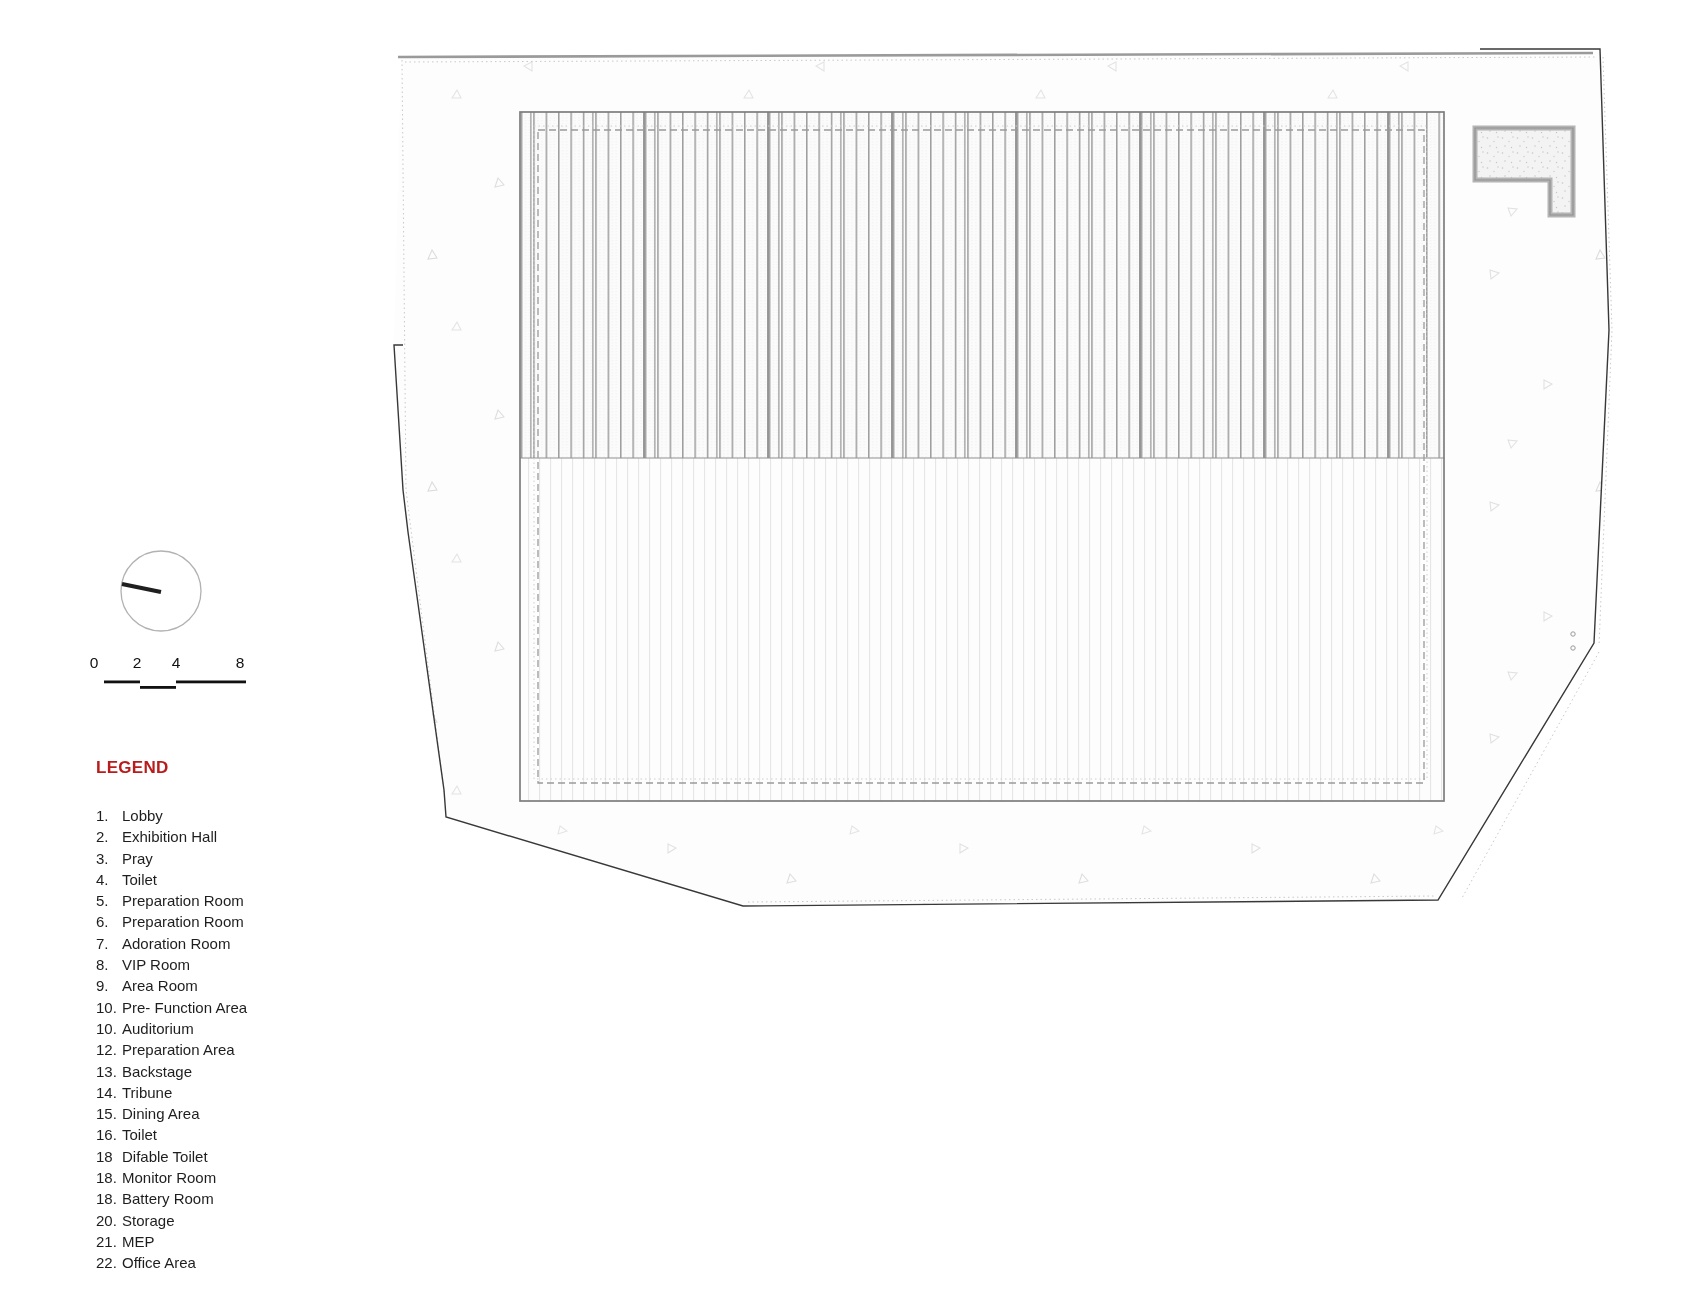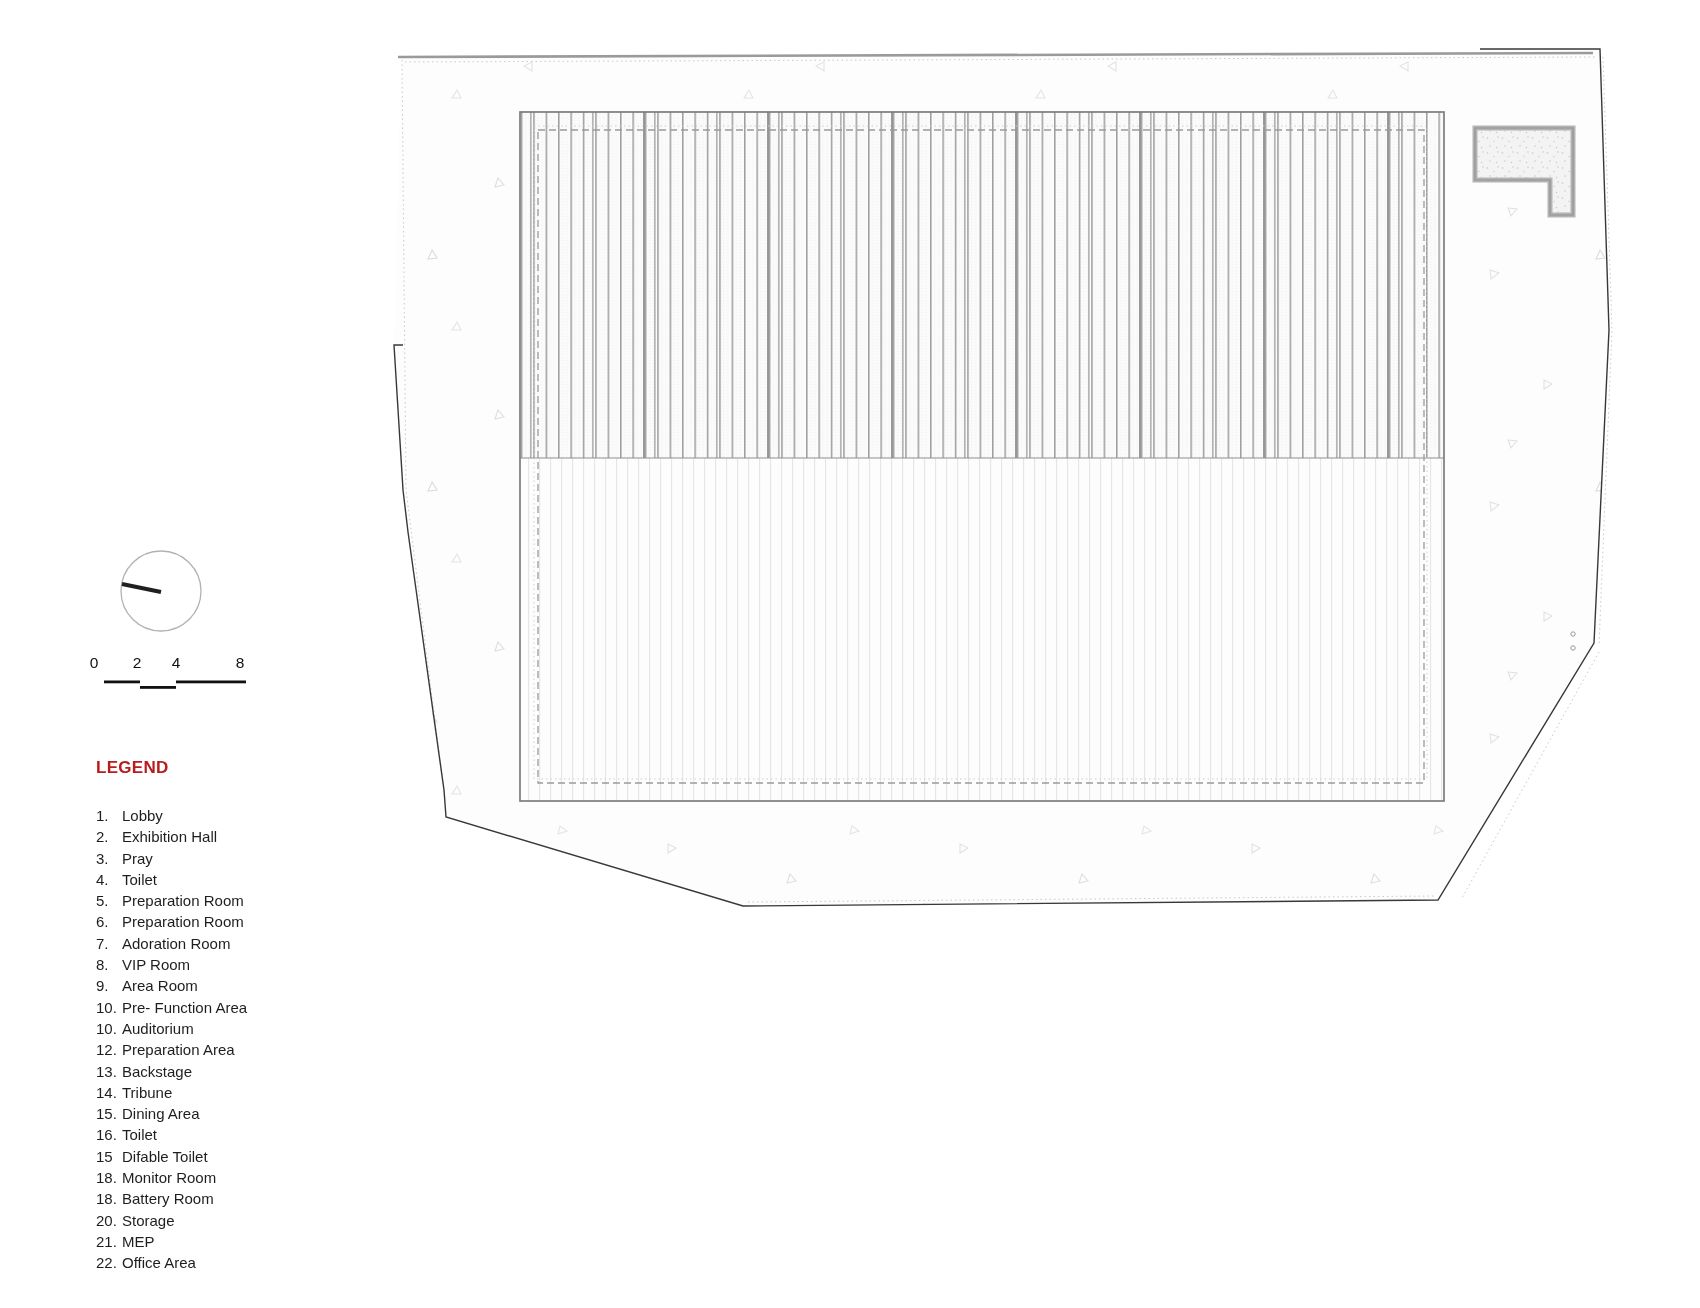--- a/index.html
+++ b/index.html
@@ -213,21 +213,21 @@
         </div>
       <div class="legend-row">
           <span class="legend-num">15.</span>
           <span class="legend-label">Dining Area</span>
         </div>
       <div class="legend-row">
           <span class="legend-num">16.</span>
           <span class="legend-label">Toilet</span>
         </div>
       <div class="legend-row">
-          <span class="legend-num">15</span>
+          <span class="legend-num">18</span>
           <span class="legend-label">Difable Toilet</span>
         </div>
       <div class="legend-row">
           <span class="legend-num">18.</span>
           <span class="legend-label">Monitor Room</span>
         </div>
       <div class="legend-row">
           <span class="legend-num">18.</span>
           <span class="legend-label">Battery Room</span>
         </div>

